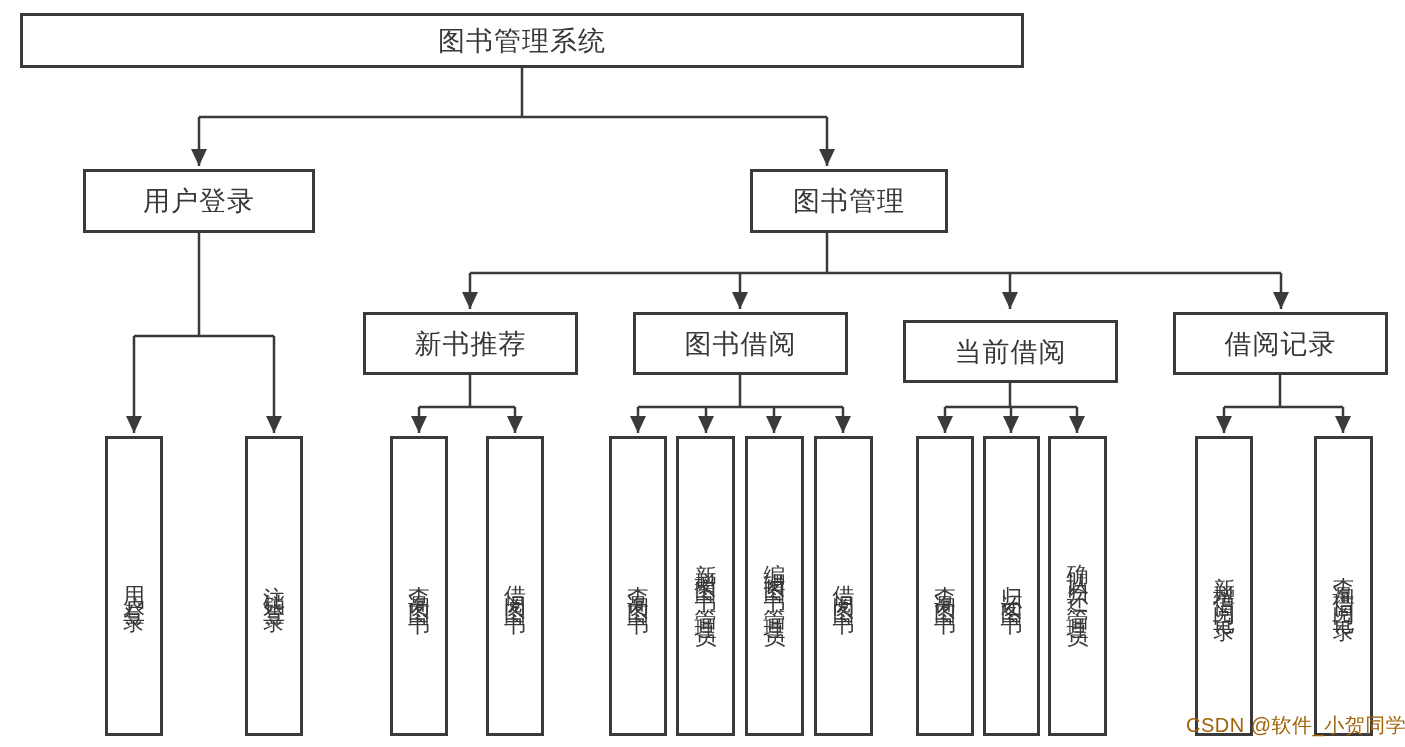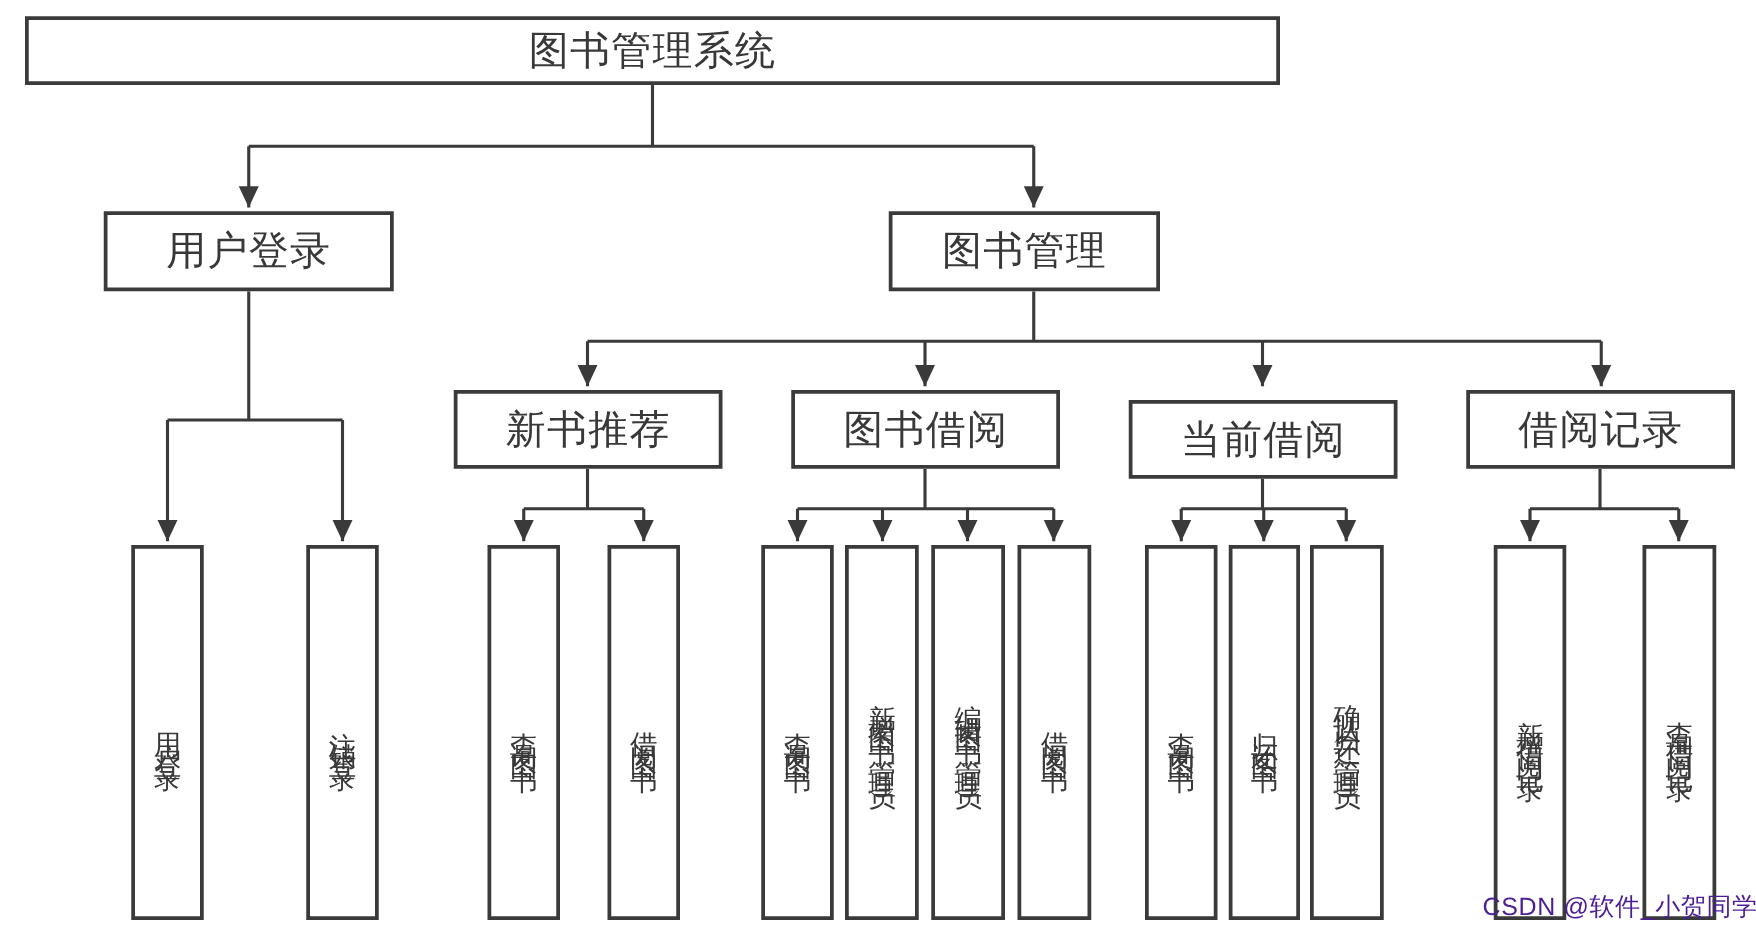--- a/index.html
+++ b/index.html
@@ -22,39 +22,39 @@
     position: absolute;
     box-sizing: border-box;
     border: 3px solid #3a3a3a;
     background: #ffffff;
     display: flex;
     align-items: center;
     justify-content: center;
     z-index: 2;
   }
   .h-label {
-    font-size: 32px;
+    font-size: 27px;
     letter-spacing: 1px;
     white-space: nowrap;
   }
   .vtext {
     writing-mode: vertical-rl;
     text-orientation: mixed;
     font-size: 22px;
     letter-spacing: 9px;
     line-height: 1.1;
     white-space: nowrap;
   }
   .watermark {
     position: absolute;
     left: 1186px;
     top: 712px;
     font-size: 20px;
     letter-spacing: 0.5px;
-    color: #4c1d95;
+    color: #a16207;
     z-index: 3;
     white-space: nowrap;
   }
 </style>
 </head>
 <body>
 
 <div id="canvas">
 
   <svg id="wires" viewBox="0 0 1405 747" xmlns="http://www.w3.org/2000/svg">
@@ -100,21 +100,21 @@
     </g>
   </svg>
 
   <div class="node" style="left:20px;top:13px;width:1004px;height:55px">
     <span class="h-label">图书管理系统</span>
   </div>
 
   <div class="node" style="left:83px;top:169px;width:232px;height:64px">
     <span class="h-label">用户登录</span>
   </div>
-  <div class="node" style="left:711px;top:169px;width:217px;height:64px">
+  <div class="node" style="left:750px;top:169px;width:198px;height:64px">
     <span class="h-label">图书管理</span>
   </div>
 
   <div class="node" style="left:363px;top:312px;width:215px;height:63px">
     <span class="h-label">新书推荐</span>
   </div>
   <div class="node" style="left:633px;top:312px;width:215px;height:63px">
     <span class="h-label">图书借阅</span>
   </div>
   <div class="node" style="left:903px;top:320px;width:215px;height:63px">

